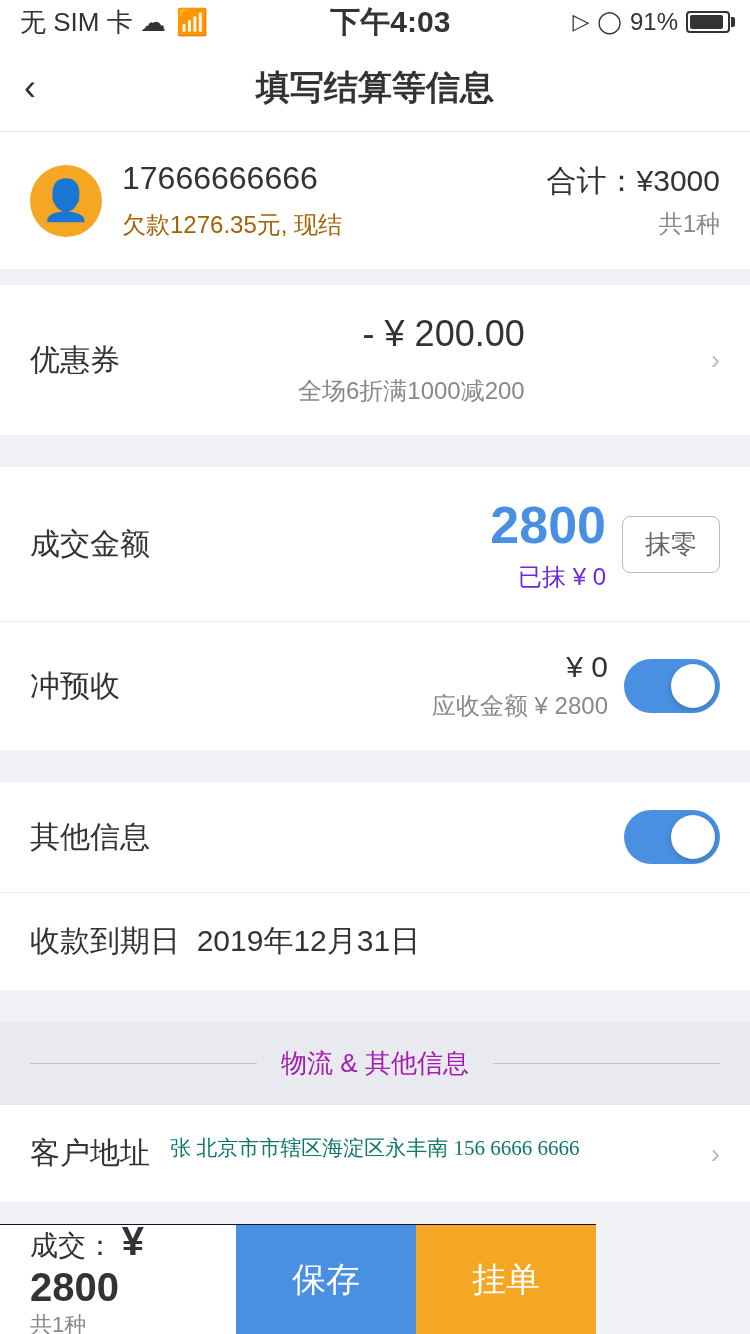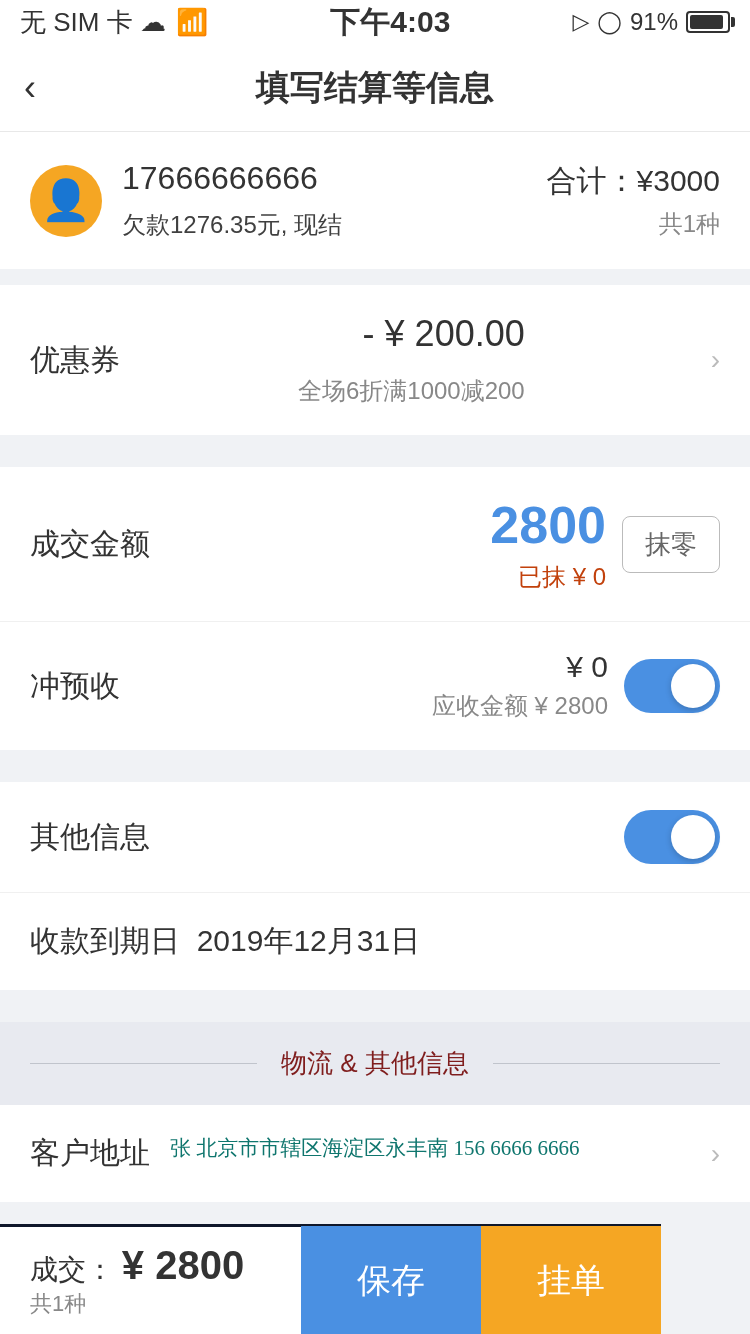--- a/index.html
+++ b/index.html
@@ -75,21 +75,21 @@
       margin-bottom: 16px;
     }
     .avatar {
       width: 72px; height: 72px; border-radius: 50%; background: #f5a623;
       display: flex; align-items: center; justify-content: center;
       flex-shrink: 0; margin-right: 20px;
     }
     .avatar-icon { font-size: 40px; }
     .user-info { flex: 1; }
     .user-phone { font-size: 32px; font-weight: 500; color: #333; }
-    .user-debt { font-size: 24px; color: #404040; margin-top: 12px; }
+    .user-debt { font-size: 24px; color: #a16207; margin-top: 12px; }
     .user-total { text-align: right; }
     .user-total-amount { font-size: 30px; color: #333; font-weight: 500; }
     .user-total-count { font-size: 24px; color: #888; margin-top: 6px; }
 
     
     .section {
       background: #fff;
       margin-bottom: 16px;
     }
     .section-row {
@@ -107,21 +107,21 @@
     .coupon-desc { font-size: 24px; color: #888; margin-top: 20px; text-align: right; }
     .chevron { font-size: 28px; color: #bbb; margin-left: 8px; }
 
     
     .amount-value { font-size: 52px; color: #4a90e2; font-weight: 600; }
     .round-btn {
       border: 1px solid #bbb; border-radius: 8px;
       padding: 10px 22px; font-size: 26px; color: #666;
       background: #fff; cursor: pointer;
     }
-    .amount-sub { font-size: 24px; color: #c2410c; margin-top: 6px; text-align: right; }
+    .amount-sub { font-size: 24px; color: #6d28d9; margin-top: 6px; text-align: right; }
 
     
     .prepay-amount { font-size: 30px; color: #333; font-weight: 500; text-align: right; }
     .prepay-sub { font-size: 24px; color: #888; margin-top: 6px; }
 
     
     .toggle {
       width: 96px; height: 54px; border-radius: 27px;
       position: relative; cursor: pointer; flex-shrink: 0;
     }
@@ -144,44 +144,44 @@
       background: #e8eaf0;
       padding: 24px 30px;
       display: flex;
       align-items: center;
       justify-content: center;
       gap: 24px;
     }
     .divider-line {
       flex: 1; height: 1px; background: #c0c4cc;
     }
-    .divider-text { font-size: 26px; color: #7f1d1d; white-space: nowrap; }
+    .divider-text { font-size: 26px; color: #a21caf; white-space: nowrap; }
 
     
     .address-row {
       background: #fff;
       display: flex;
       align-items: flex-start;
       padding: 28px 30px;
       gap: 20px;
     }
     .address-label { font-size: 30px; color: #333; flex-shrink: 0; white-space: nowrap; }
     .address-value { font-size: 21px; color: #0f766e; flex: 1; line-height: 1.5; font-family: Liberation Serif, serif; }
     .address-chevron { font-size: 28px; color: #bbb; align-self: center; }
 
     
     .bottom-bar {
       position: fixed;
       bottom: 0; left: 0;
-      width: 661px;
+      width: 596px;
       height: 110px;
       background: #fff;
       display: flex;
       align-items: center;
-      border-top: 3px solid #0f172a;
+      border-top: 1px solid #0f172a;
     }
     .bottom-summary {
       flex: 1;
       padding: 0 30px;
     }
     .bottom-amount { font-size: 40px; font-weight: 600; color: #333; display: inline; }
     .bottom-count { font-size: 22px; color: #888; }
     .bottom-btn {
       height: 110px;
       width: 180px;

